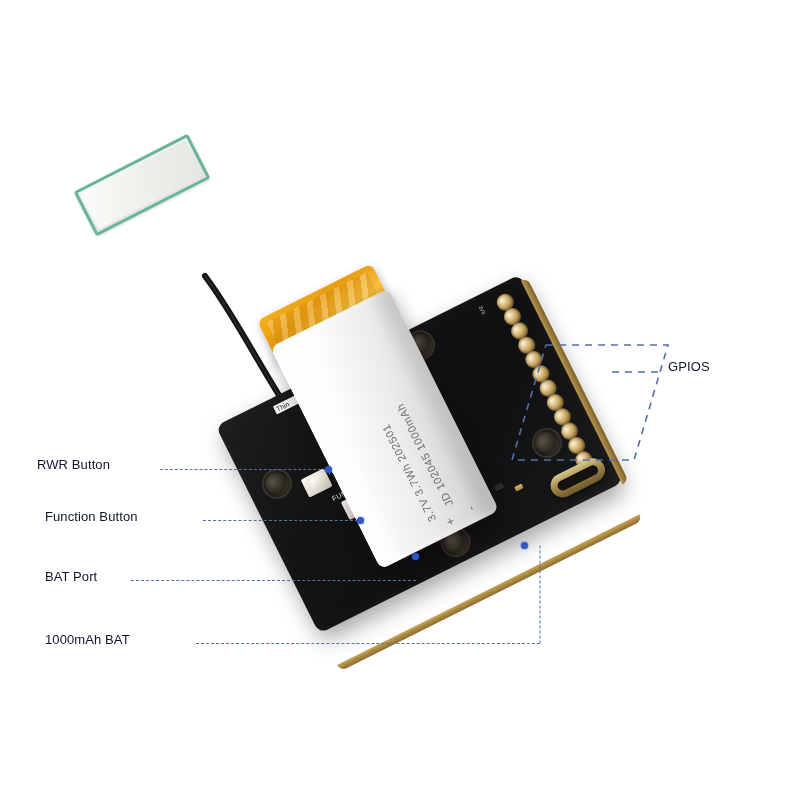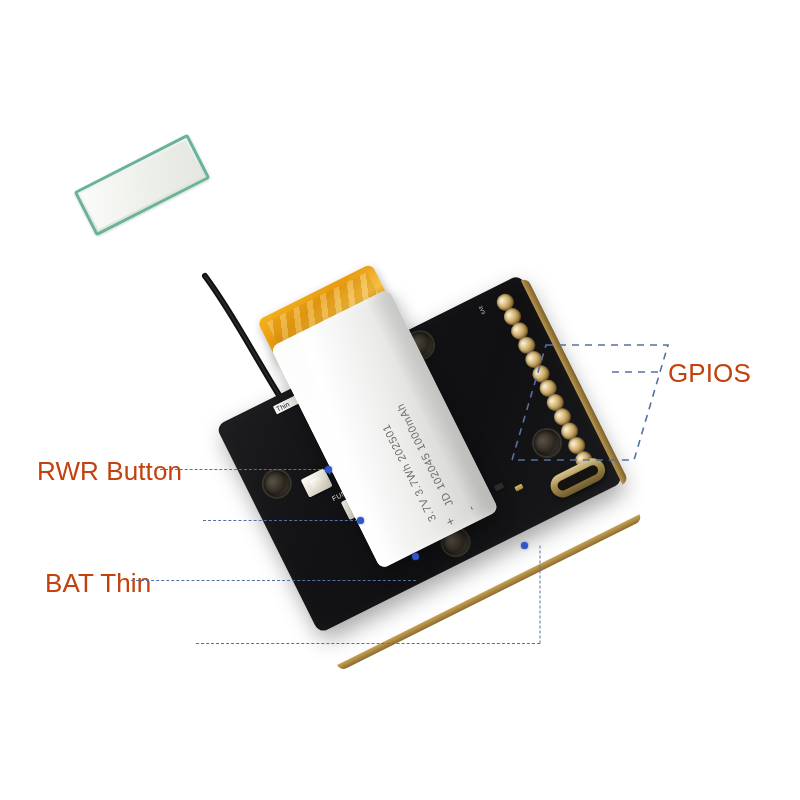--- a/index.html
+++ b/index.html
@@ -7,22 +7,22 @@
   body{
     width:800px;height:800px;overflow:hidden;position:relative;
     font-family:"Liberation Sans","DejaVu Sans",sans-serif;
     -webkit-font-smoothing:antialiased;
   }
   #stage{position:absolute;inset:0;background:#ffffff;}
 
   
   .callout-label{
     position:absolute;
-    font-size:26px;
-    color:#c2410c;
+    font-size:13px;
+    color:#0f172a;
     letter-spacing:.1px;
     white-space:nowrap;
     line-height:1;
   }
 
   
   .leader{
     position:absolute;
     height:0;
     border-top:1.6px dashed #5570a2;
@@ -262,24 +262,26 @@
     <polygon points="546,345 668,345 634,460 512,460" fill="none" stroke="#5570a2" stroke-width="1.6" stroke-dasharray="7 6"></polygon>
     <line x1="612" y1="372" x2="660" y2="372" stroke="#5570a2" stroke-width="1.6" stroke-dasharray="7 6"></line>
   </svg>
 
   <div class="callout-label" style="left:668px;top:360px;">GPIOS</div>
 
   <div class="callout-label" style="left:37px;top:458px;">RWR Button</div>
   <div class="leader" style="left:160px;top:469px;width:166px;"></div>
   <div class="enddot" style="left:325px;top:466px;"></div>
 
+  <div class="callout-label" style="left:45px;top:510px;">Function Button</div>
   <div class="leader" style="left:203px;top:520px;width:155px;"></div>
   <div class="enddot" style="left:357px;top:517px;"></div>
 
-  <div class="callout-label" style="left:45px;top:570px;">BAT Thin</div>
+  <div class="callout-label" style="left:45px;top:570px;">BAT Port</div>
   <div class="leader" style="left:131px;top:580px;width:285px;"></div>
   <div class="enddot" style="left:412px;top:553px;"></div>
 
+  <div class="callout-label" style="left:45px;top:633px;">1000mAh BAT</div>
   <div class="leader" style="left:196px;top:643px;width:344px;"></div>
   <div class="leader" style="left:540px;top:643px;width:98px;transform:rotate(-90deg);"></div>
   <div class="enddot" style="left:521px;top:542px;"></div>
 
 </div>
 
 </body></html>

